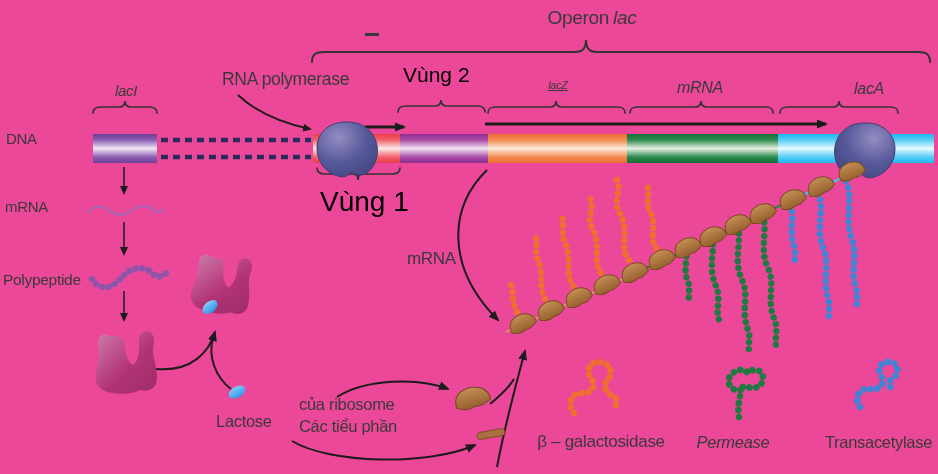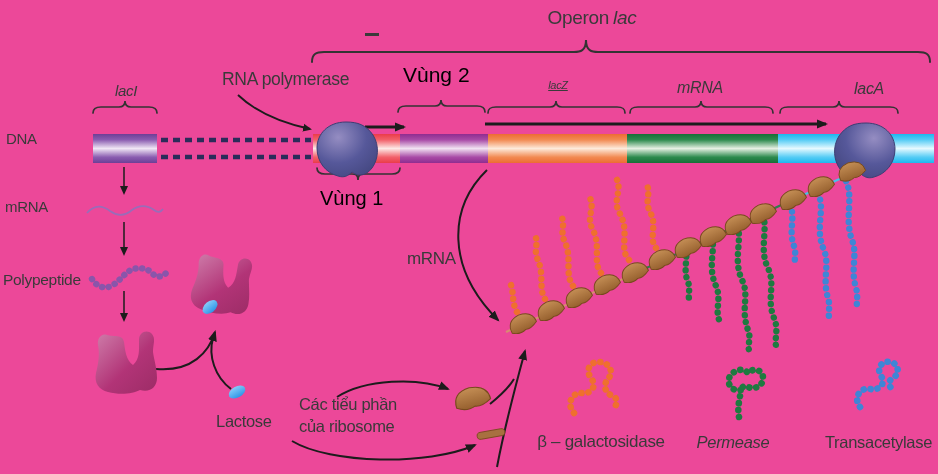--- a/index.html
+++ b/index.html
@@ -195,31 +195,31 @@
     <path stroke="#1e7a40" d="M739,417 C737,407 740,398 741,390 C732,392 726,384 730,376 C735,369 744,368 748,373 C754,367 763,370 763,378 C763,386 755,390 748,387 C744,385 742,387 741,390"></path>
     <path stroke="#3f85d6" d="M860,407 C853,398 860,387 870,389 C880,391 886,383 881,376 C876,368 882,360 891,362 C899,364 900,374 893,378 C887,381 889,388 894,390"></path>
   </g>
 </svg>
 
 <div class="lbl" style="left:512px;top:8px;width:160px;font-size:19px;">
   <div class="ctr"><span>Operon</span><span class="title-gene">lac</span></div>
 </div>
 <div class="lbl" style="left:178px;top:70px;font-size:17.5px;margin-left:44px;">RNA polymerase</div>
 <div class="lbl viet" style="left:403px;top:63px;font-size:21px;">Vùng 2</div>
-<div class="lbl viet" style="left:320px;top:187px;font-size:20px;">Vùng 1</div>
+<div class="lbl viet" style="left:320px;top:187px;font-size:28px;">Vùng 1</div>
 <div class="lbl gene" style="left:95px;top:83px;width:62px;font-size:15px;">lacI</div>
 <div class="lbl gene" style="left:518px;top:79px;width:80px;font-size:11px;text-decoration:underline;">lacZ</div>
 <div class="lbl gene" style="left:660px;top:79px;width:80px;font-size:16px;">mRNA</div>
 <div class="lbl gene" style="left:804px;top:80px;width:80px;font-size:16px;text-align:right;">lacA</div>
 <div class="lbl" style="left:6px;top:131px;font-size:15px;">DNA</div>
 <div class="lbl" style="left:5px;top:199px;font-size:15px;">mRNA</div>
 <div class="lbl" style="left:3px;top:271px;font-size:15.5px;">Polypeptide</div>
 <div class="lbl" style="left:216px;top:412px;font-size:16.5px;">Lactose</div>
 <div class="lbl" style="left:407px;top:250px;font-size:17px;">mRNA</div>
 <div class="lbl" style="left:299px;top:393px;font-size:16.5px;line-height:22px;">
+  <div>của ribosome</div>
   <div>Các tiểu phần</div>
-  <div>của ribosome</div>
 </div>
 <div class="lbl ctr" style="left:531px;top:433px;width:140px;font-size:17px;">β – galactosidase</div>
 <div class="lbl ctr" style="left:683px;top:433px;width:100px;font-size:16.5px;font-style:italic;">Permease</div>
 <div class="lbl ctr" style="left:816px;top:433px;width:125px;font-size:16.5px;">Transacetylase</div>
 
 </div>
 
 </body></html>

